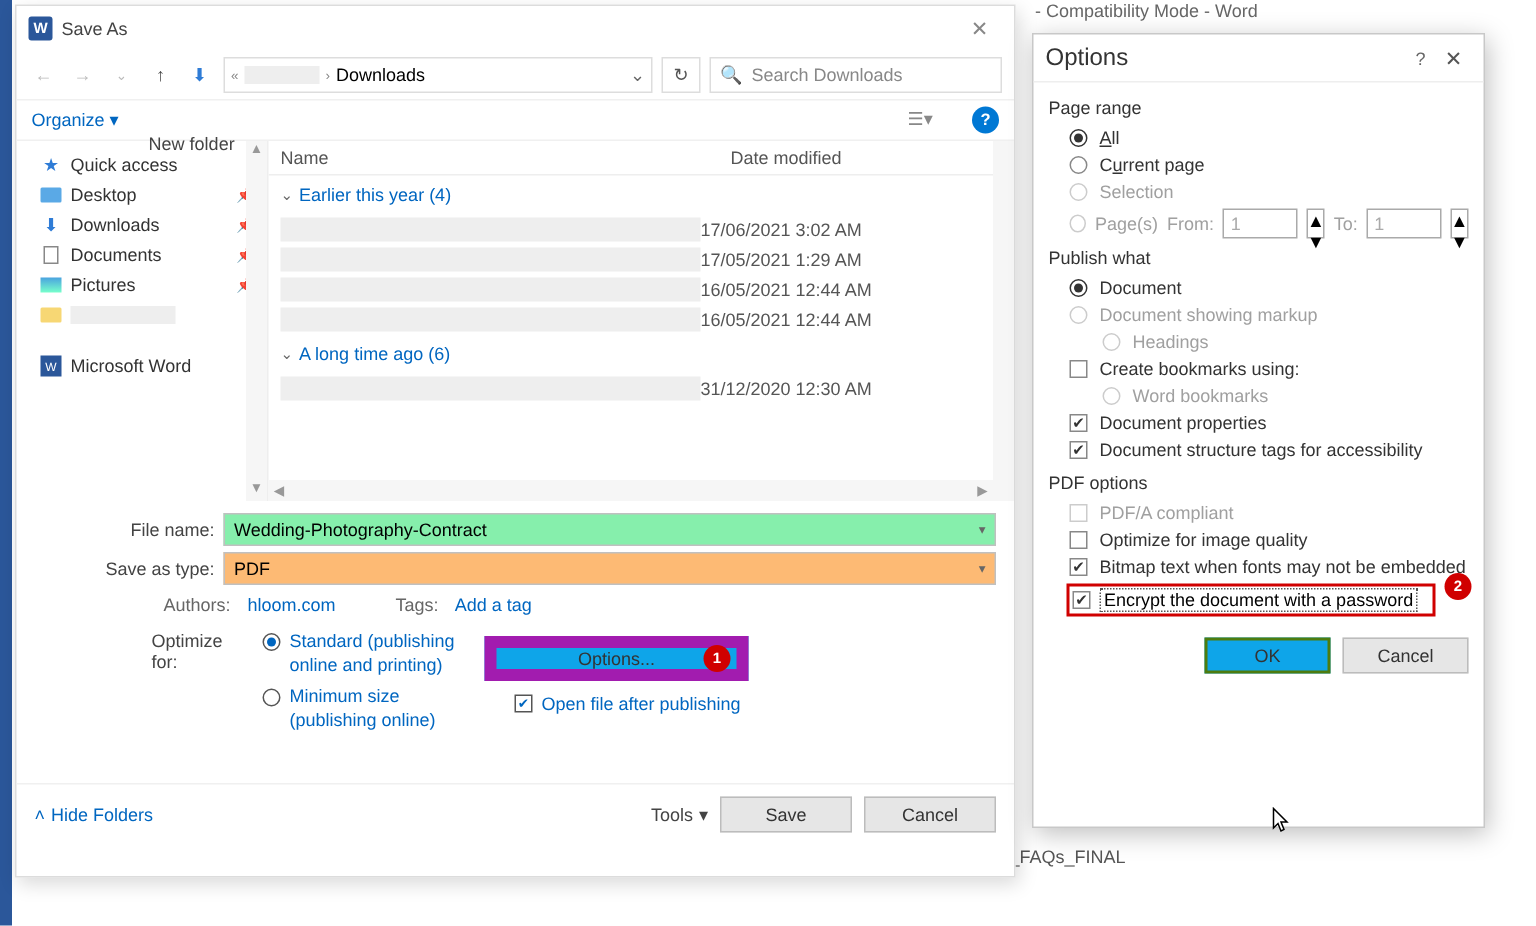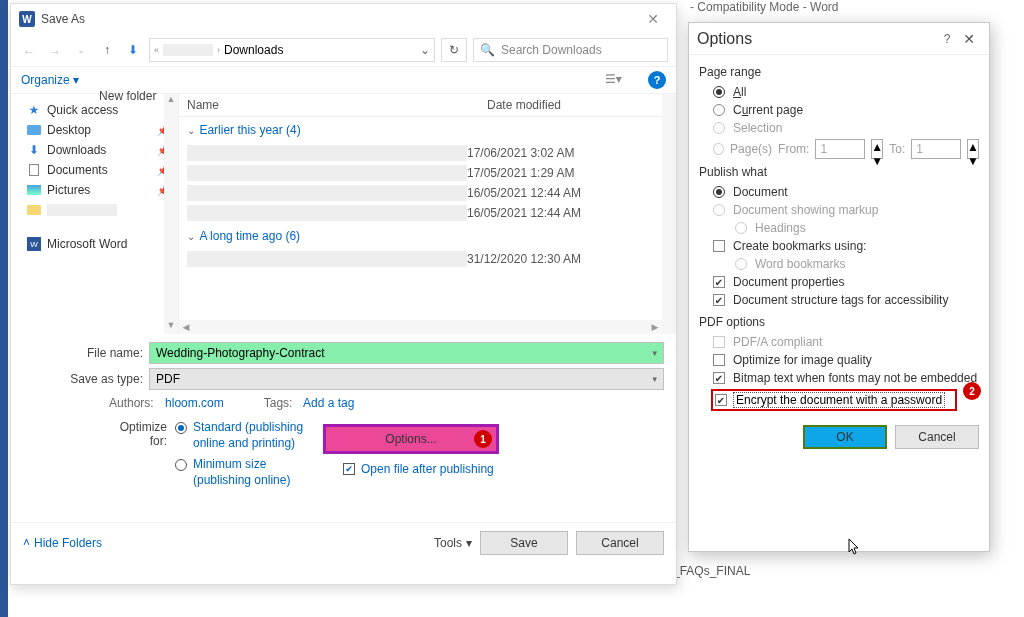--- a/index.html
+++ b/index.html
@@ -73,37 +73,37 @@
   .hscroll { position: absolute; bottom: 0; left: 0; right: 14px; height: 14px;
     background: #f6f6f6; display: flex; align-items: center; }
   .hscroll .arr { width: 14px; color: #999; font-size: 9px; text-align: center; }
   .vscroll { position: absolute; right: 0; top: 0; bottom: 0; width: 14px; background: #f6f6f6; }
 
   .sa-form { padding: 8px 12px; }
   .form-row { display: flex; align-items: center; gap: 6px; margin-bottom: 4px; }
   .form-row label { width: 120px; text-align: right; color: #444; }
   .form-row .combo { flex: 1; height: 22px; border: 1px solid #c0c0c0; background: #86efac;
     display: flex; align-items: center; padding: 0 6px; }
-  .form-row .combo.grey { background: #e5e5e5; }
+  .form-row .combo.grey { background: #fdba74; }
   .form-row .combo .dd { margin-left: auto; color: #666; font-size: 9px; }
   .meta { display: flex; gap: 40px; padding-left: 86px; margin-top: 6px; }
   .meta .lbl { color: #666; margin-right: 8px; }
   .meta .val { color: #0066c0; }
 
   .opt-section { display: flex; margin-top: 10px; }
   .opt-left { width: 300px; padding-left: 78px; }
-  .opt-left .lbl { color: #444; margin-right: 8px; text-align: right; }
+  .opt-left .lbl { color: #444; margin-right: 8px; }
   .radio-opt { display: flex; align-items: flex-start; gap: 6px; margin-bottom: 6px; }
   .radio-opt .r { width: 12px; height: 12px; border: 1px solid #555; border-radius: 50%;
     display: flex; align-items: center; justify-content: center; margin-top: 2px; }
   .radio-opt .r.sel::after { content: ""; width: 6px; height: 6px; background: #0066c0; border-radius: 50%; }
   .radio-opt .txt { color: #0066c0; line-height: 1.3; }
 
   .opt-right { padding-top: 4px; }
-  .options-btn { width: 176px; height: 30px; border: 3px solid #a21caf; background: #ec4899;
+  .options-btn { width: 176px; height: 30px; border: 8px solid #a21caf; background: #0ea5e9;
     display: flex; align-items: center; justify-content: center; color: #333; position: relative; }
   .callout { position: absolute; right: 4px; top: 50%; transform: translateY(-50%);
     width: 18px; height: 18px; border-radius: 50%; background: #d00000; color: #fff;
     display: flex; align-items: center; justify-content: center; font-size: 10px; font-weight: bold; }
   .openfile { margin-top: 8px; display: flex; align-items: center; gap: 6px; padding-left: 20px; }
   .chk { width: 12px; height: 12px; border: 1px solid #555; display: flex; align-items: center; justify-content: center; font-size: 9px; color: #0066c0; }
   .openfile .txt { color: #0066c0; }
 
   .sa-footer { margin-top: 20px; display: flex; align-items: center; padding: 0 12px 10px; gap: 8px; border-top: 1px solid #f0f0f0; padding-top: 8px;}
   .sa-footer .hide { color: #0066c0; display: flex; align-items: center; gap: 4px; }

